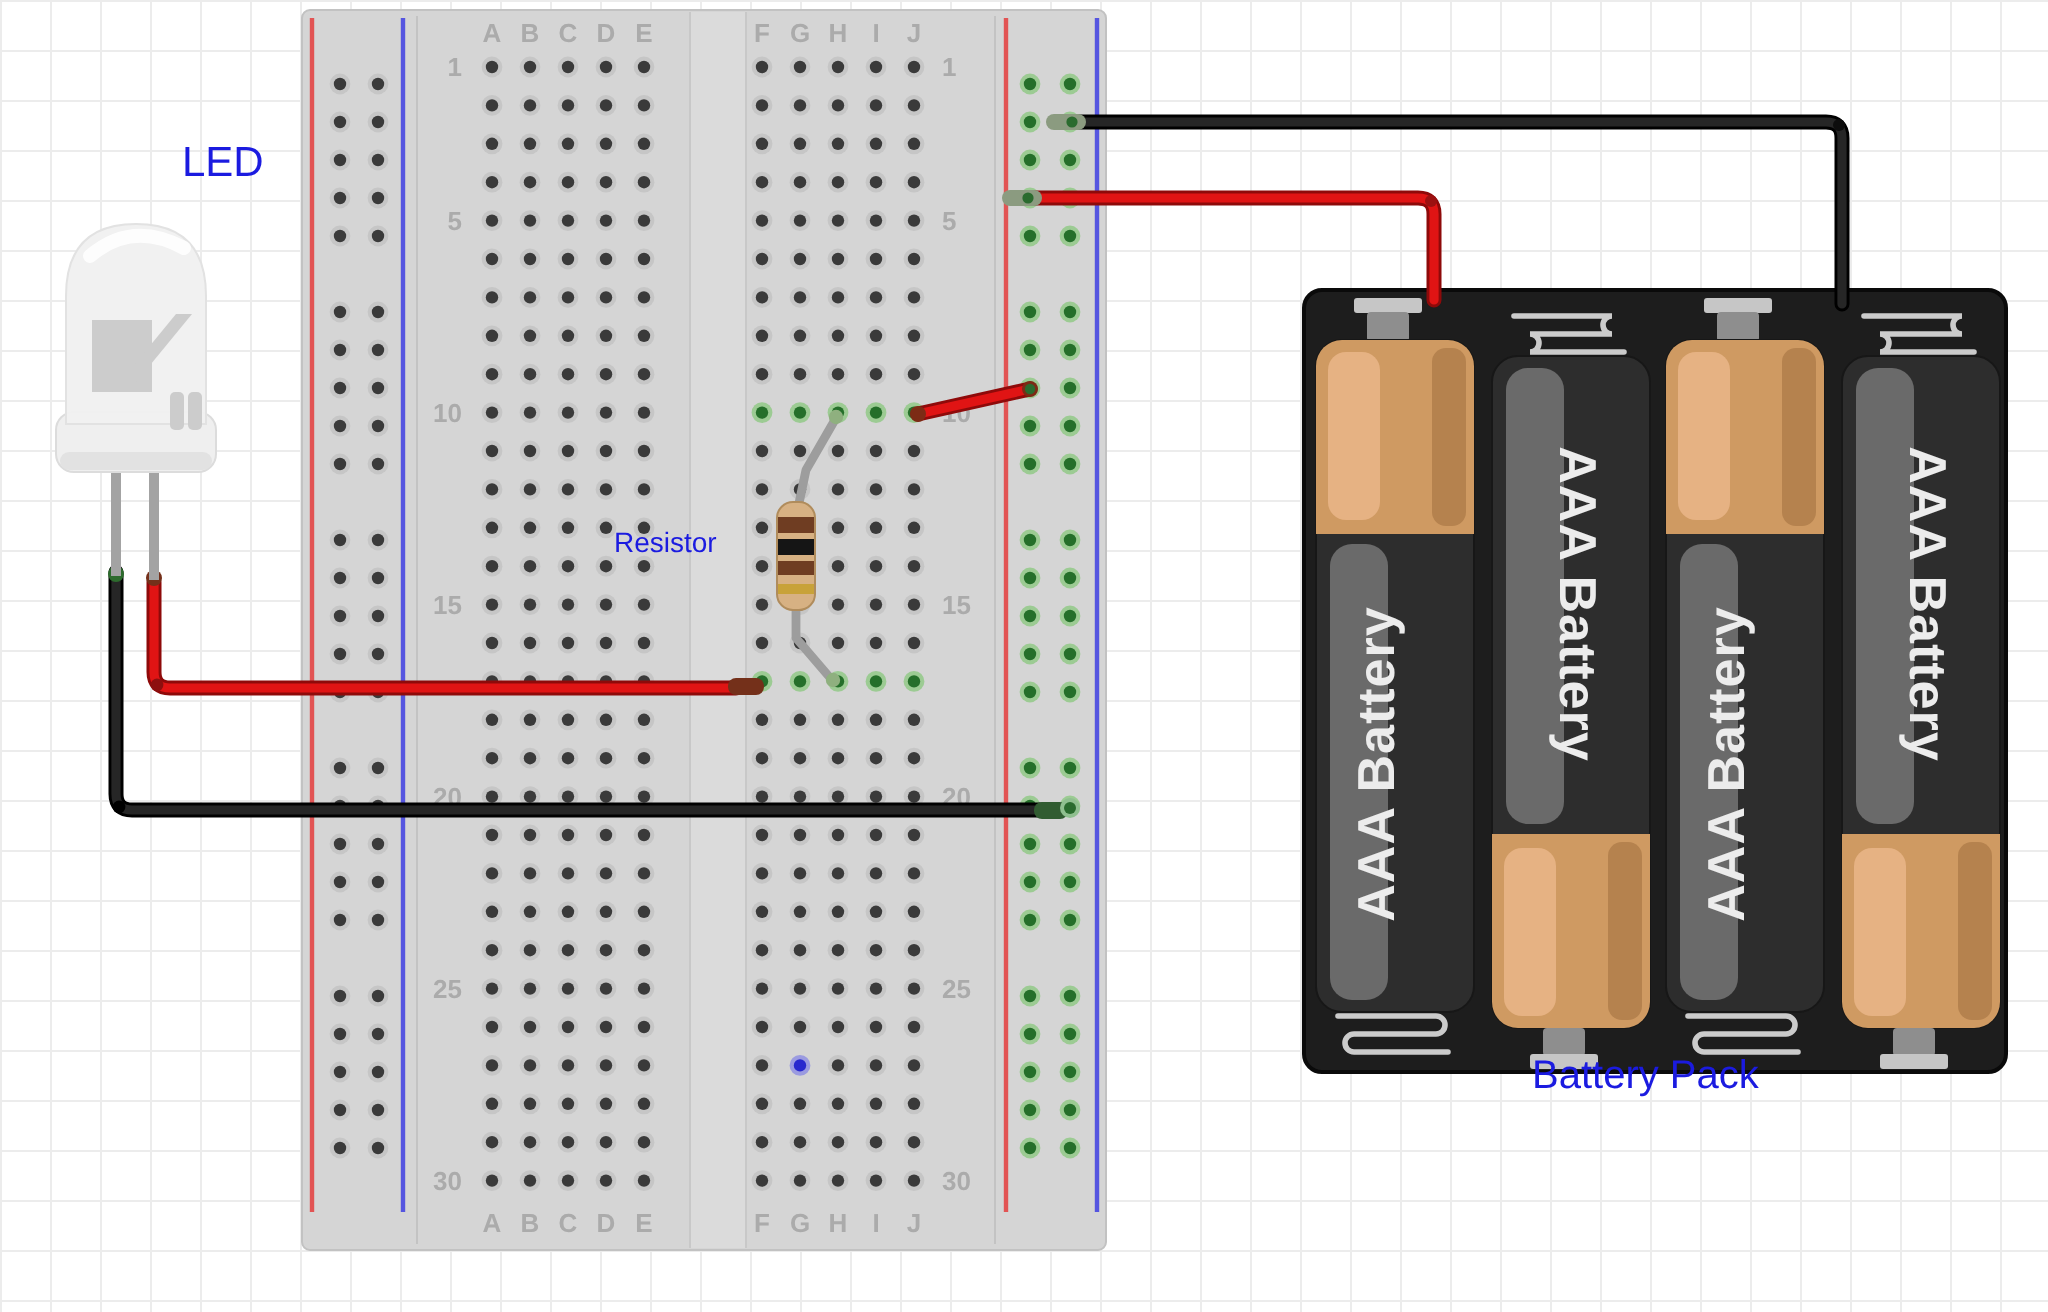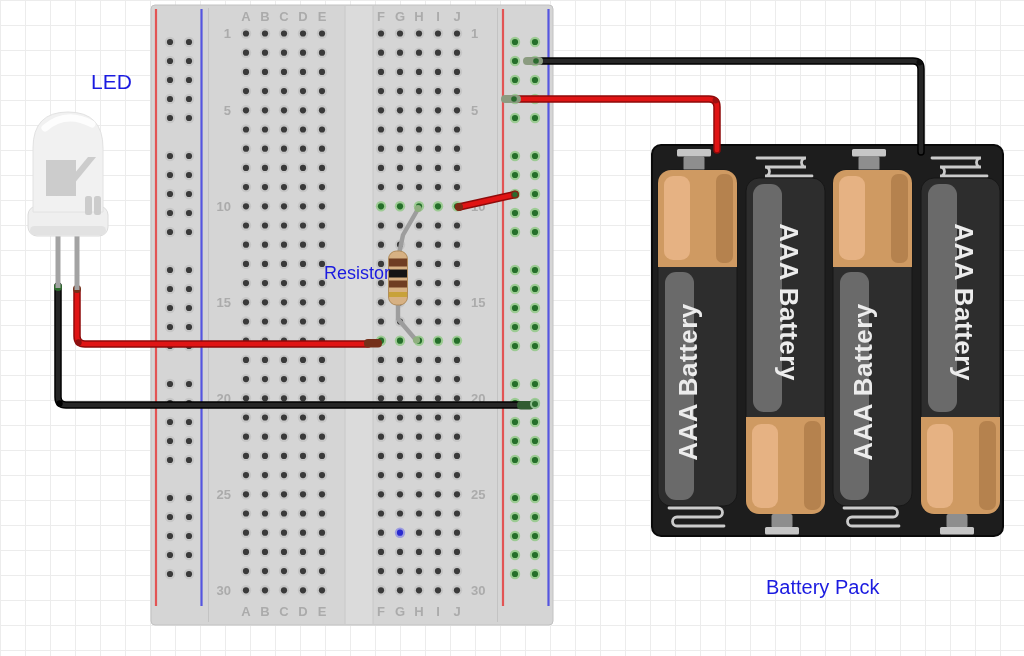--- a/index.html
+++ b/index.html
@@ -8,22 +8,22 @@
     background:#ffffff;
     background-image:
       linear-gradient(to right,#ececec 1px,transparent 1px),
       linear-gradient(to bottom,#ececec 1px,transparent 1px);
     background-size:25px 25px;
     font-family:"Liberation Sans",sans-serif;
   }
   svg{position:absolute;left:0;top:0;}
   .lbl{position:absolute;color:var(--label-blue,#1b1be0);font-family:"Liberation Sans",sans-serif;white-space:nowrap;cursor:move;}
   #ledLbl{left:45px;top:70px;font-size:21px;margin-left:46px;}
-  #resLbl{left:324px;top:263px;font-size:18px;}
-  #batLbl{left:766px;top:576px;font-size:20px;}
+  #resLbl{left:307px;top:263px;font-size:14px;}
+  #batLbl{left:766px;top:527px;font-size:20px;}
   .bb-label{font:bold 13px "Liberation Sans",sans-serif;fill:#ababab;}
   .cell-text{font:bold 26px "Liberation Sans",sans-serif;fill:#ececec;letter-spacing:.5px;}
 </style>
 </head>
 <body>
 
 <div class="stage">
 <svg width="1024" height="656" viewBox="0 0 1024 656">
 
   <g>

